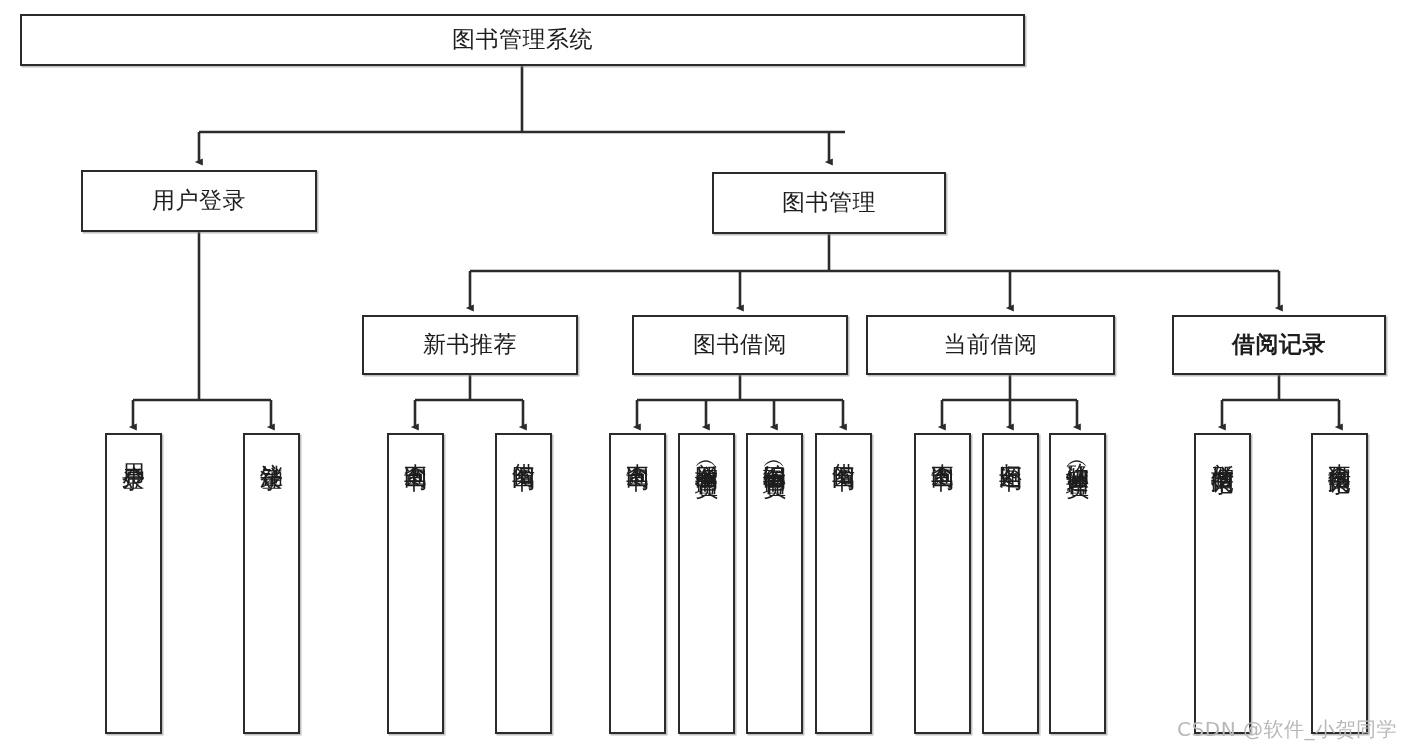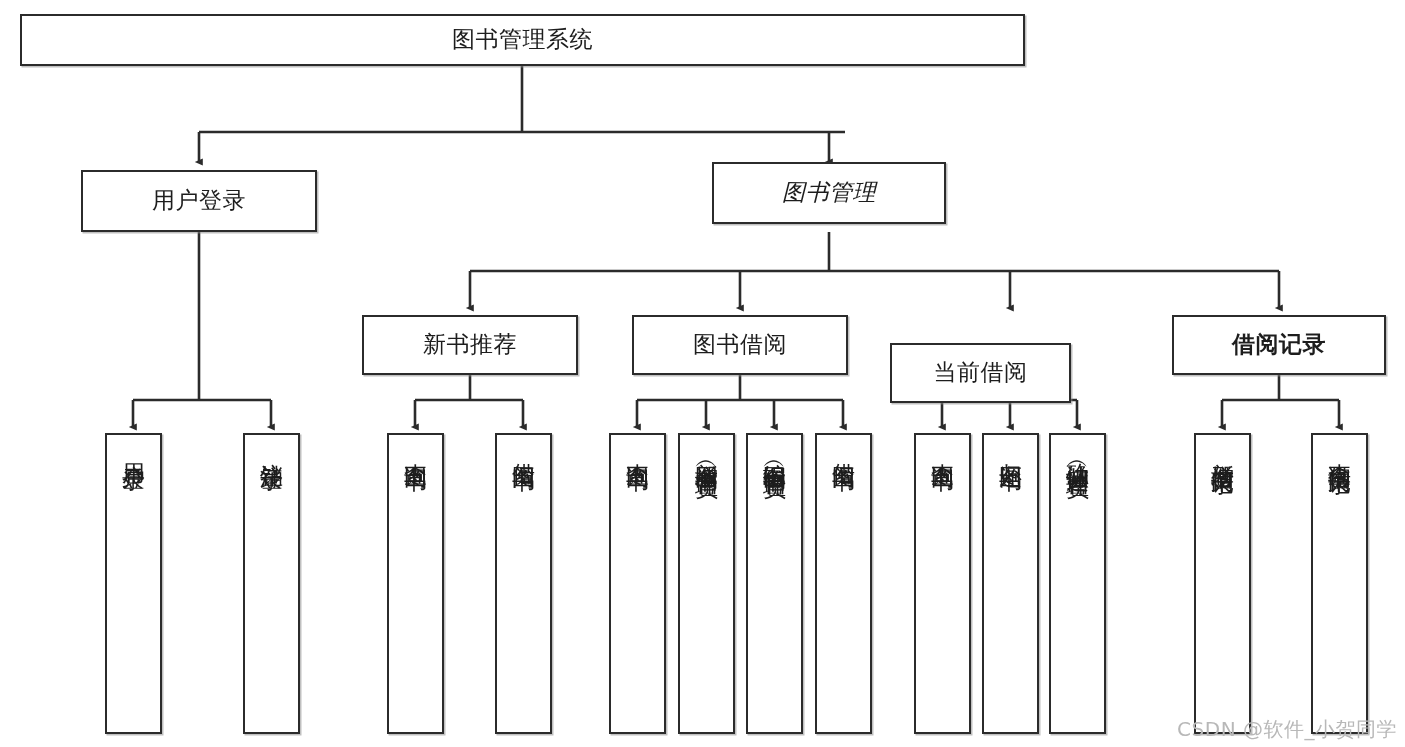--- a/index.html
+++ b/index.html
@@ -128,33 +128,33 @@
   </svg>
 
   <div class="node root horizontal" style="left:20px; top:14px; width:1005px; height:52px;">
     <span class="node-label">图书管理系统</span>
   </div>
 
   <div class="node horizontal" style="left:81px; top:170px; width:236px; height:62px;">
     <span class="node-label">用户登录</span>
   </div>
 
-  <div class="node horizontal" style="left:712px; top:162px; width:234px; height:62px;font-style:italic;">
+  <div class="node horizontal" style="left:712px; top:172px; width:234px; height:62px;">
     <span class="node-label">图书管理</span>
   </div>
 
   <div class="node horizontal" style="left:632px; top:315px; width:216px; height:60px;">
     <span class="node-label">图书借阅</span>
   </div>
 
   <div class="node horizontal" style="left:362px; top:315px; width:216px; height:60px;">
     <span class="node-label">新书推荐</span>
   </div>
 
-  <div class="node horizontal" style="left:890px; top:315px; width:181px; height:60px;margin-top:28px;">
+  <div class="node horizontal" style="left:866px; top:315px; width:249px; height:60px;">
     <span class="node-label">当前借阅</span>
   </div>
 
   <div class="node horizontal" style="left:1172px; top:315px; width:214px; height:60px;font-weight:bold;">
     <span class="node-label">借阅记录</span>
   </div>
 
   <div class="node vertical" style="left:105px; top:433px; width:57px; height:301px;">
     <span class="node-label">用户登录</span>
   </div>

